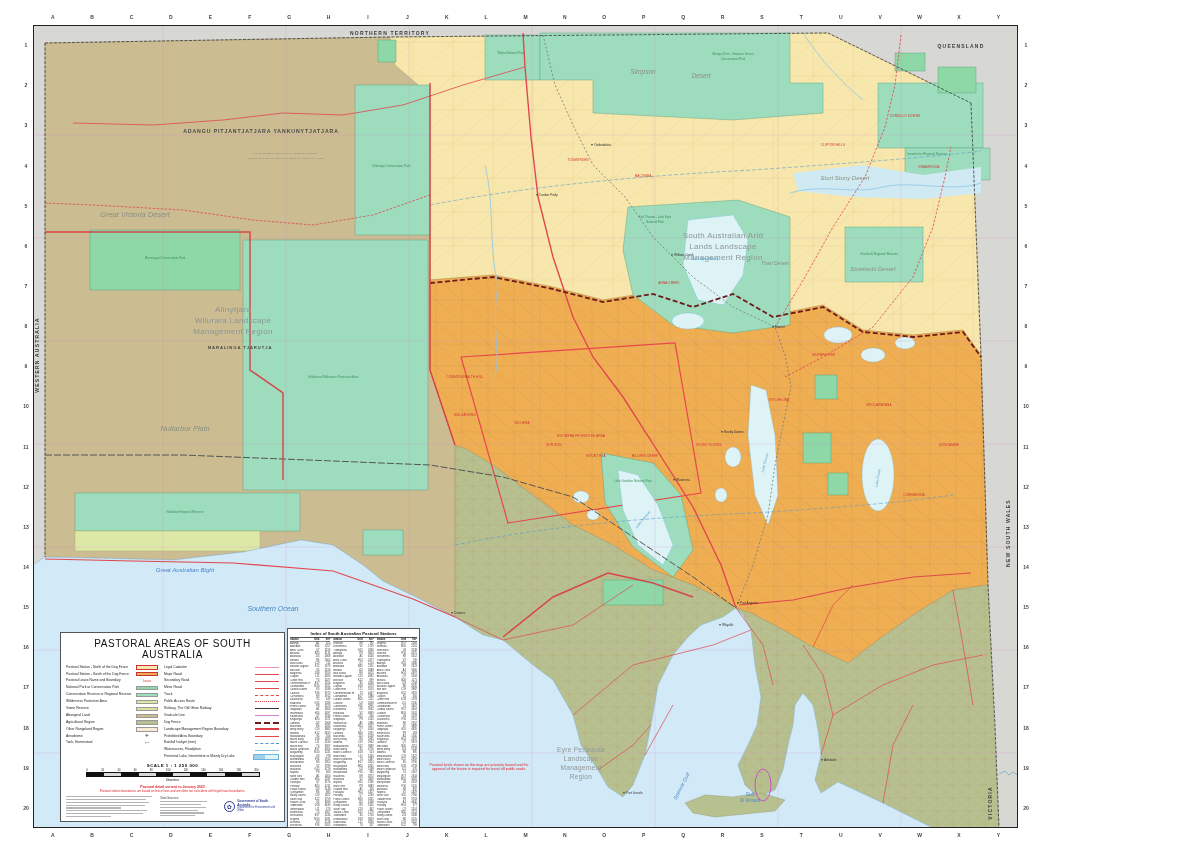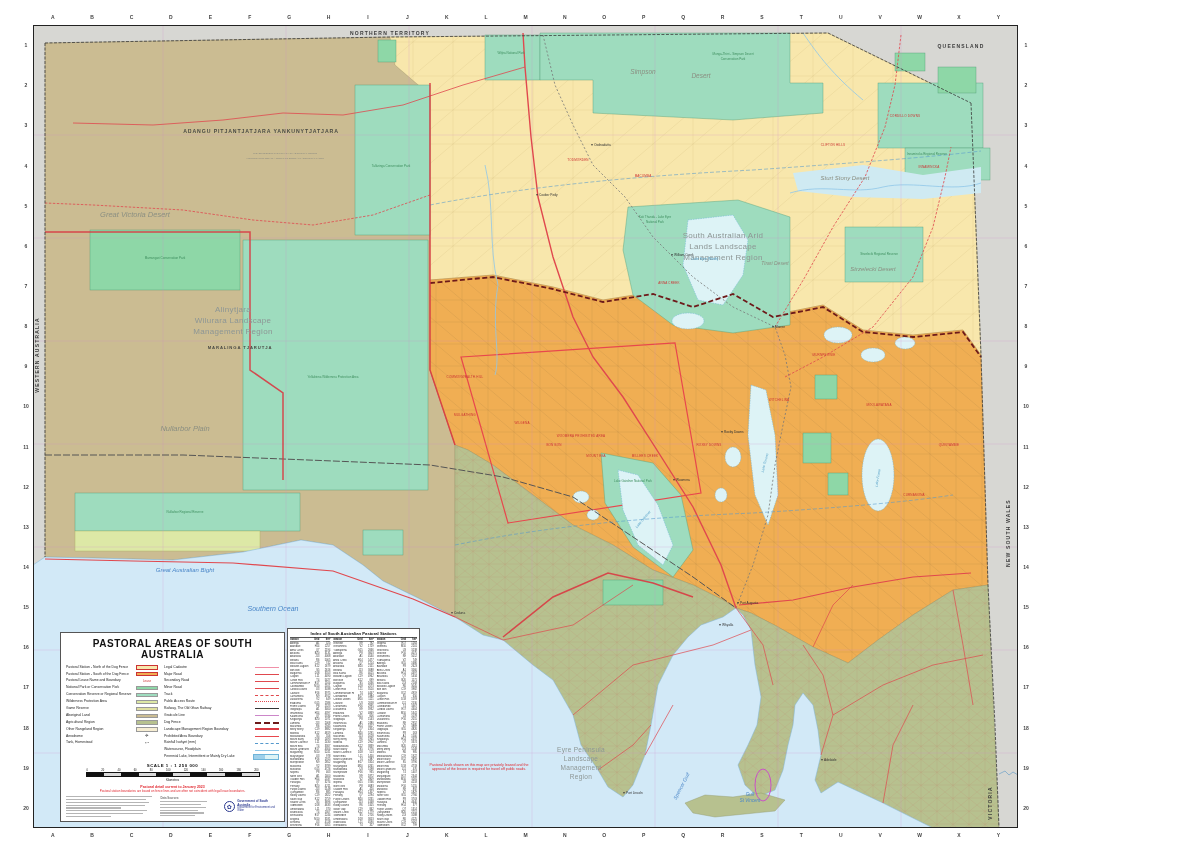--- a/index.html
+++ b/index.html
@@ -13,21 +13,21 @@
   .t-aborig{font-weight:bold;fill:#4a4a44;letter-spacing:.9px;text-anchor:middle;}
   .t-micro{font-size:2.3px;fill:#8a8a82;text-anchor:middle;}
   .t-water{font-style:italic;fill:#4a86c8;text-anchor:middle;}
   .t-waterS{font-style:italic;fill:#55a0c8;text-anchor:middle;}
   .t-park{font-size:3px;fill:#3f8f5f;text-anchor:middle;}
   .t-town{font-size:3.2px;fill:#333;text-anchor:start;}
   .t-stn{font-size:3px;fill:#cc3333;letter-spacing:.2px;text-anchor:middle;}
   .mlabel{position:absolute;font-size:5px;font-weight:bold;color:#444;width:14px;text-align:center;}
   
   #legend-box{position:absolute;left:27px;top:607px;width:225px;height:190px;background:#fff;border:0.5px solid #555;box-sizing:border-box;padding:3px 5px 2px 5px;z-index:6;}
-  #legend-title{font-size:10px;font-weight:bold;text-align:center;letter-spacing:.6px;color:#111;margin-top:2px;}
+  #legend-title{font-size:10px;font-weight:normal;text-align:center;letter-spacing:.6px;color:#111;margin-top:2px;}
   #legend-cols{display:flex;gap:6px;margin-top:4px;}
   .lg-col{display:flex;flex-direction:column;}
   #lg-left{width:92px;}
   #lg-right{flex:1;}
   .lg-row{display:flex;align-items:center;height:6.9px;}
   .lg-label{flex:1;font-size:3.4px;color:#222;line-height:1.05;}
   .lg-sw{width:22px;height:4.2px;margin-left:2px;border:0.3px solid #999;box-sizing:border-box;flex:none;}
   .lg-ln{width:24px;height:0;margin-left:2px;flex:none;}
   .sw-north{background:#f8e7ac;border-color:#cc3333;}
   .sw-south{background:#f0ae53;border-color:#cc3333;}

